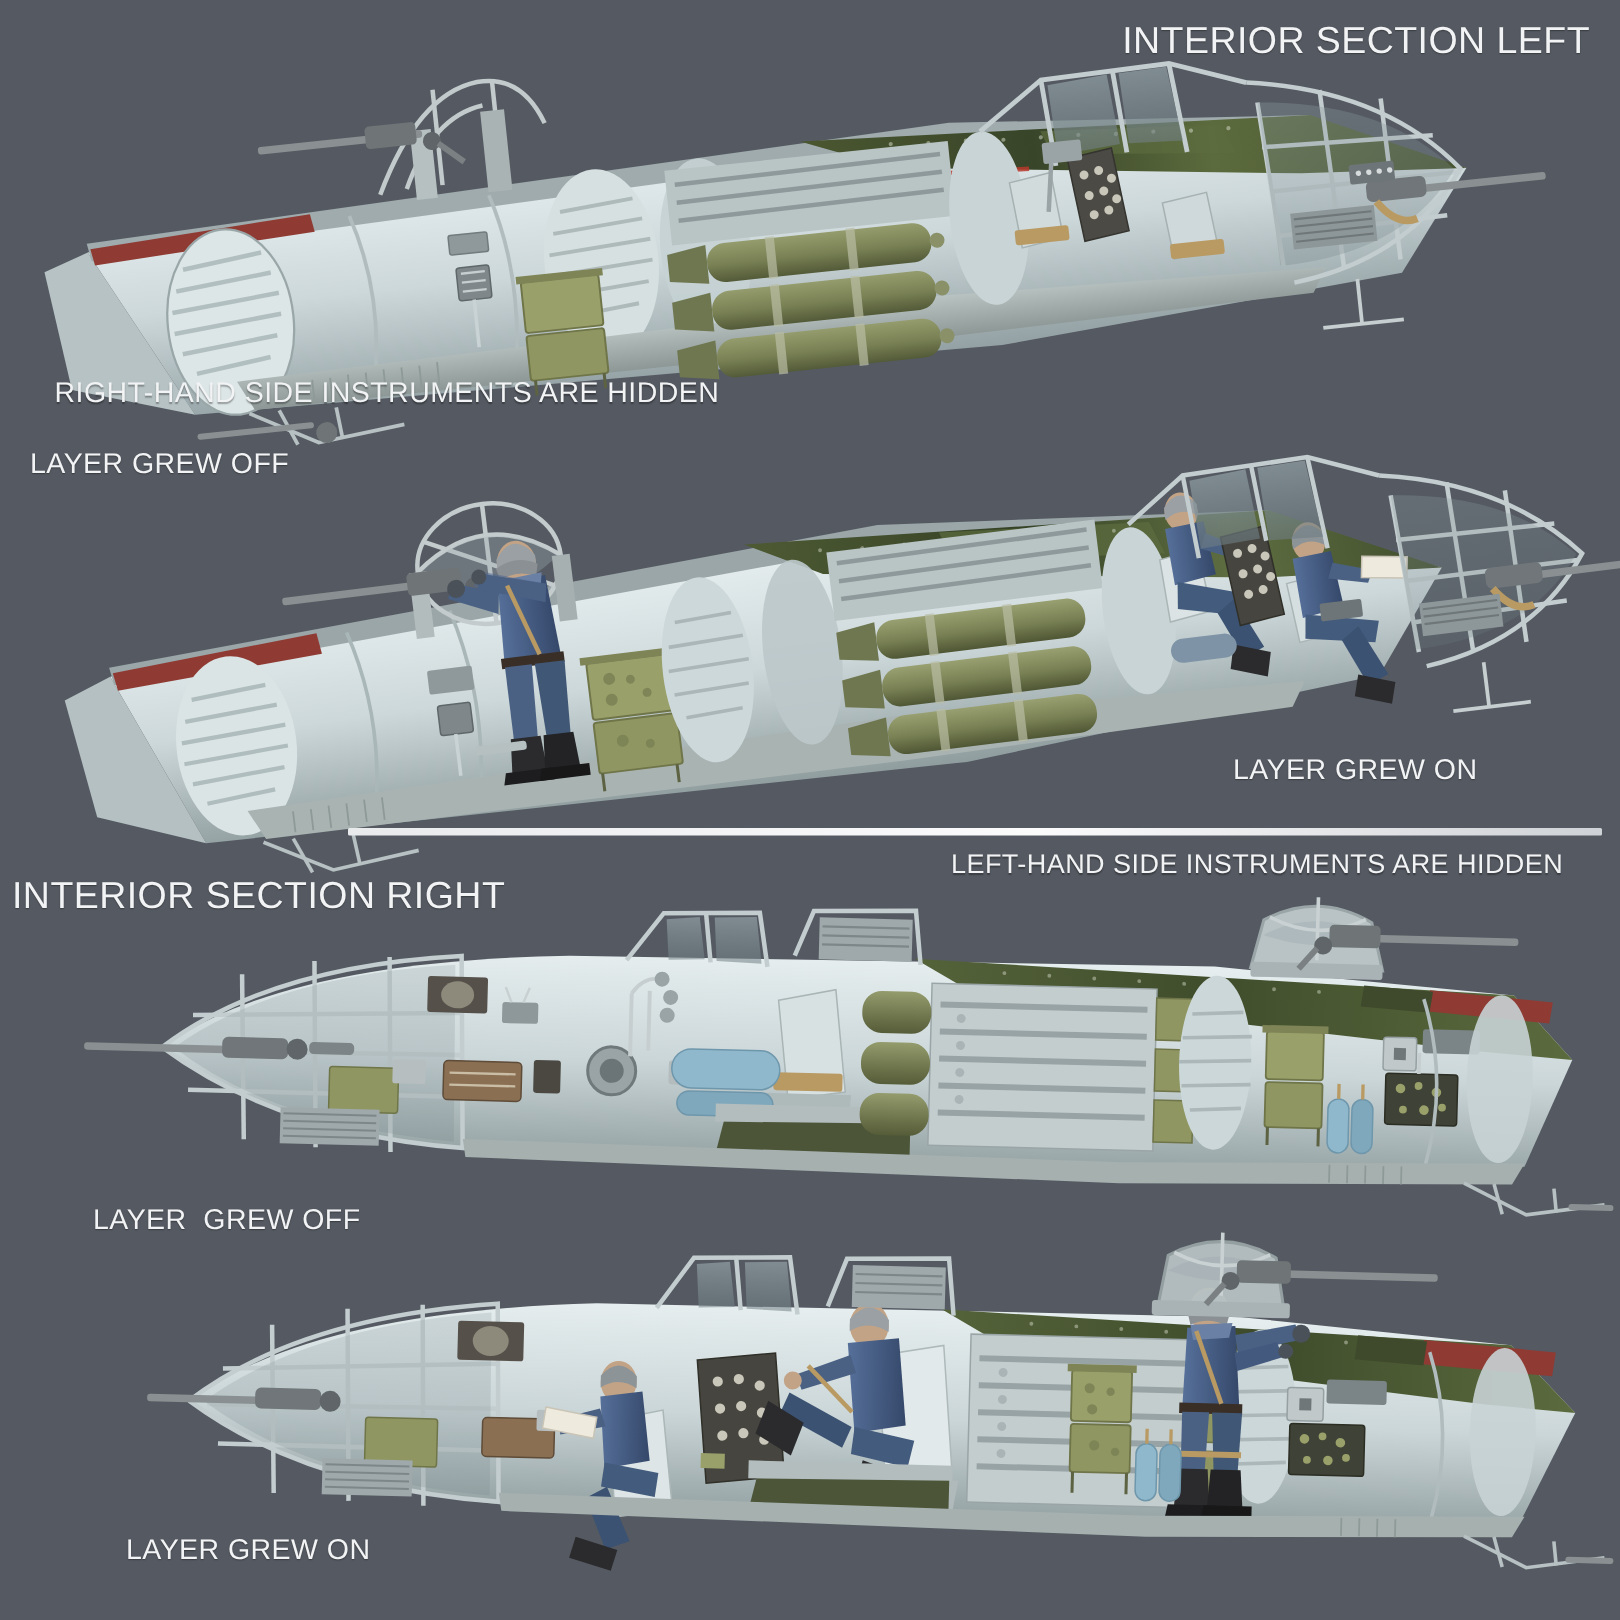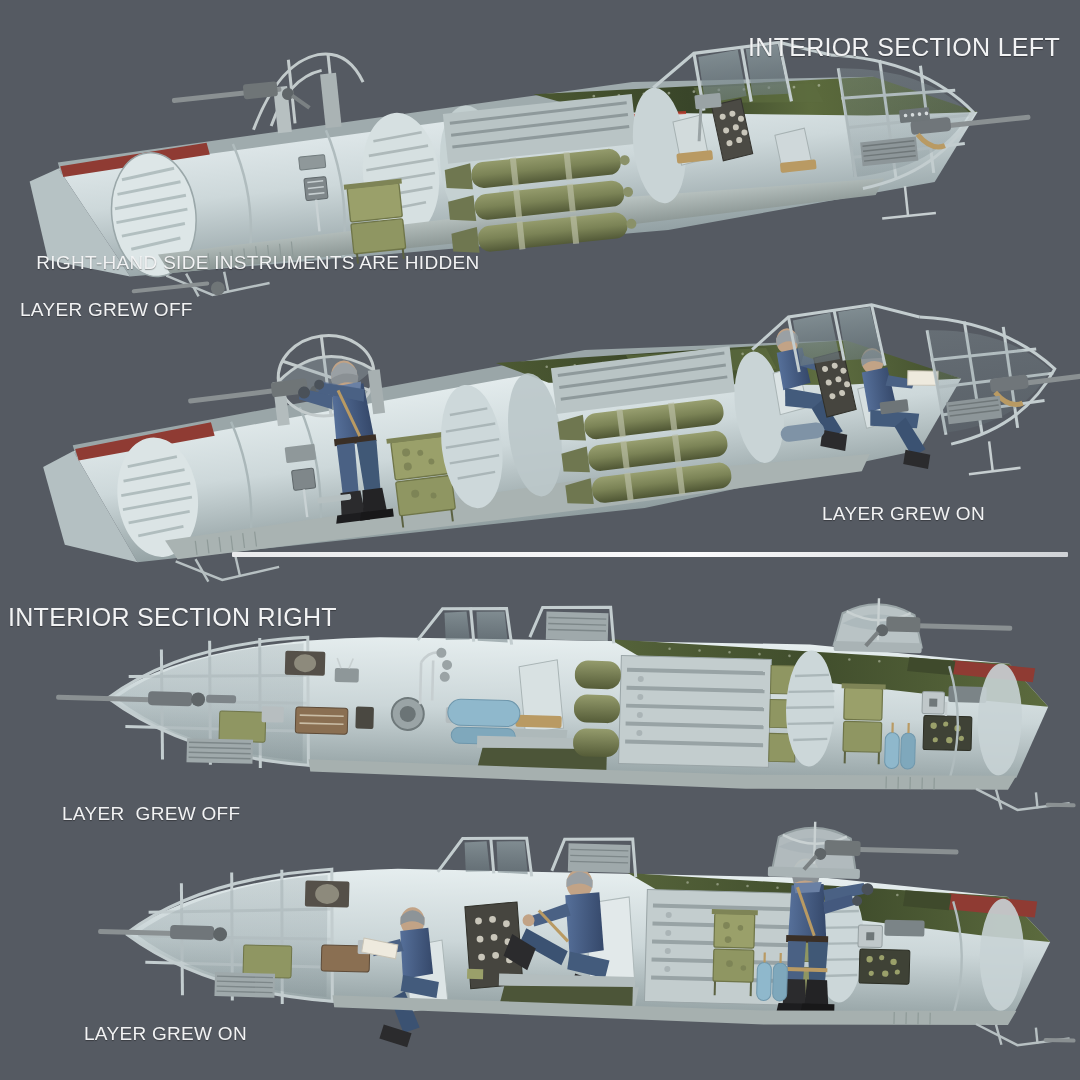--- a/index.html
+++ b/index.html
@@ -15,21 +15,21 @@
 
   
   .lbl{
     position:absolute;
     color:#f2f3f4;
     letter-spacing:.3px;
     white-space:pre;
     text-shadow:0 1px 1px rgba(0,0,0,.35);
     line-height:1.22;
   }
-  .lbl.h1{font-size:25px;margin-top:20px;}
+  .lbl.h1{font-size:25px;}
   .lbl.h2{font-size:19px;}
   .lbl.h3{font-size:18px;}
 
   #title-left{right:20px;top:12px;}
   #note-top{left:14px;top:228px;}
   #note-top .l2{display:block;padding-left:6px;}
   #label-p2{left:822px;top:502px;}
   #divider{
     position:absolute;left:232px;top:552px;width:836px;height:5px;
     background:linear-gradient(90deg,#e9eaec 0%,#fbfbfc 55%,#cfd2d6 100%);
@@ -1076,20 +1076,21 @@
 
   <div class="lbl h2" id="note-top">
     <span>RIGHT-HAND SIDE INSTRUMENTS ARE HIDDEN</span>
     <span class="l2">LAYER GREW OFF</span>
   </div>
 
   <div class="lbl h2" id="label-p2">LAYER GREW ON</div>
 
   <div id="divider"></div>
 
+  <div class="lbl h3" id="note-mid">LEFT-HAND SIDE INSTRUMENTS ARE HIDDEN</div>
 
   <div class="lbl h1" id="title-right">INTERIOR SECTION RIGHT</div>
 
   <div class="lbl h2" id="label-p3">LAYER  GREW OFF</div>
 
   <div class="lbl h2" id="label-p4">LAYER GREW ON</div>
 
 </div>
 
 </body></html>

